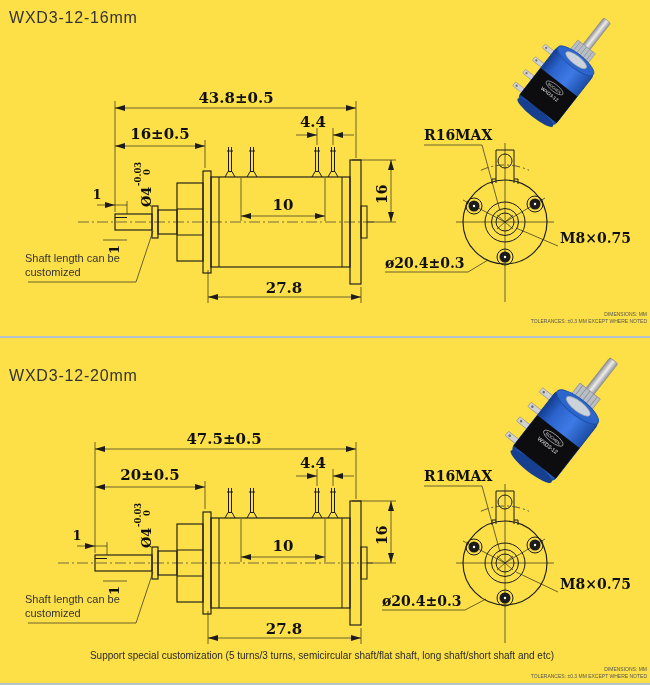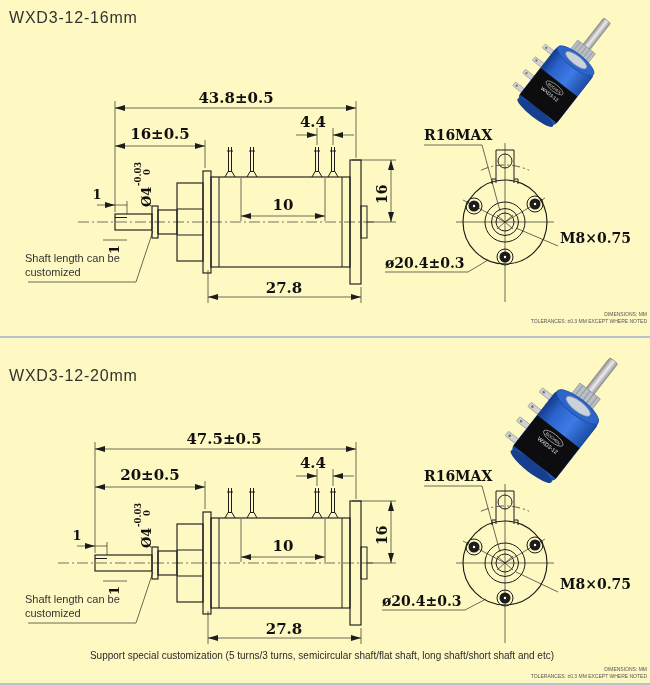--- a/index.html
+++ b/index.html
@@ -1,16 +1,16 @@
 <!DOCTYPE html>
 <html><head>
 <meta charset="utf-8">
 <style>
   html,body{margin:0;padding:0;background:#fff;}
-  .stage{position:relative;width:650px;height:685px;background:#fef9c3;overflow:hidden;
+  .stage{position:relative;width:650px;height:685px;background:#fde047;overflow:hidden;
          font-family:"Liberation Sans",sans-serif;}
   svg{display:block;}
   
   .obj{fill:none;stroke:#1c1c1c;stroke-width:1.15;}
   .objt{fill:none;stroke:#1c1c1c;stroke-width:1;}
   .thin{fill:none;stroke:#1c1c1c;stroke-width:0.65;}
   .cl{fill:none;stroke:#3a3a3a;stroke-width:0.7;stroke-dasharray:11 3 2 3;}
   .arc{fill:none;stroke:#3a3a3a;stroke-width:0.8;stroke-dasharray:8 3 2 3;}
   
   .dim{font:bold 15px "DejaVu Serif",serif;fill:#101010;}

